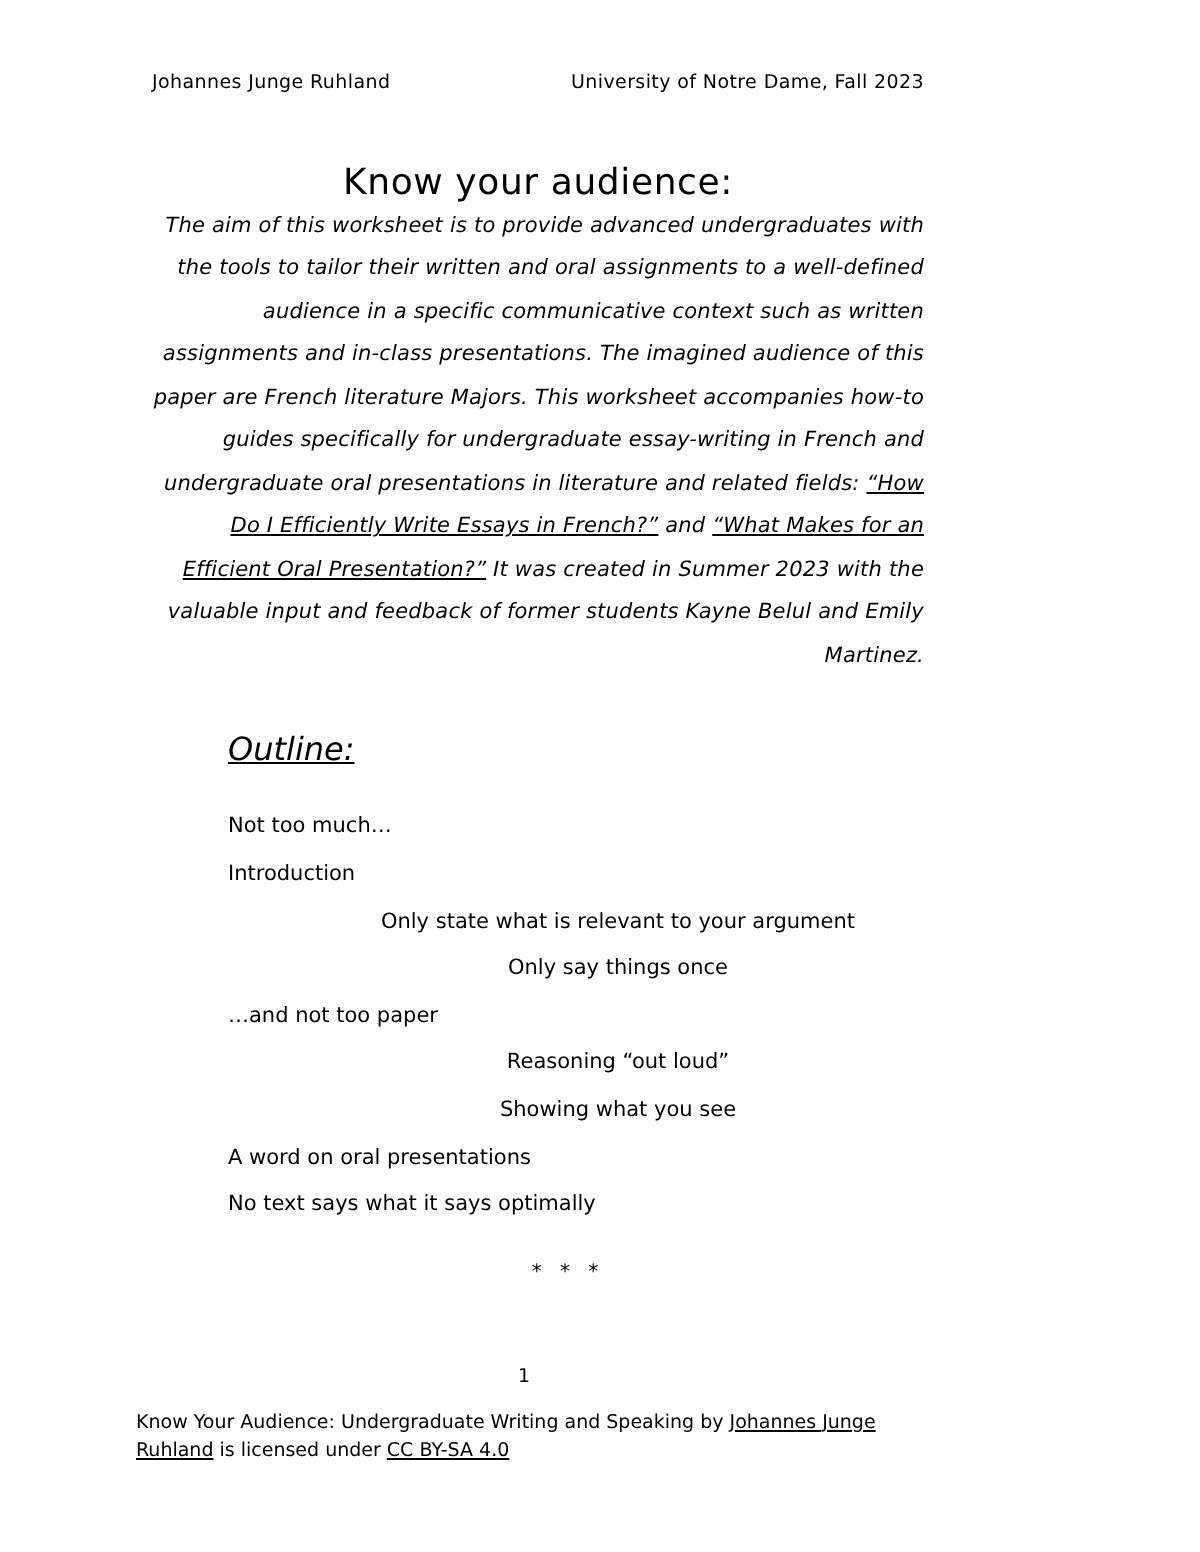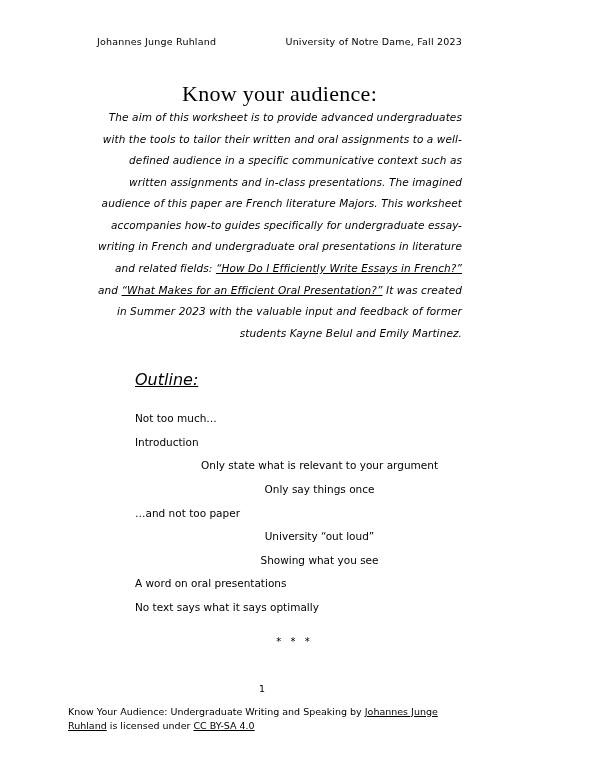--- a/index.html
+++ b/index.html
@@ -13,42 +13,41 @@
     font-family: "DejaVu Sans", sans-serif;
     color: #000000;
     position: relative;
     overflow: hidden;
   }
   .page {
     position: relative;
     width: 524px;
     height: 776px;
     box-sizing: border-box;
-    padding: 30px 62px 0 97px;
+    padding: 30px 62px 0 76px;
   }
   .header-row {
     display: flex;
     justify-content: space-between;
     align-items: baseline;
     font-size: 9.5px;
     letter-spacing: 0.2px;
     margin-top: 6px;
   }
   .header-left { white-space: nowrap; }
   .header-right { white-space: nowrap; }
 
   .title-block {
     text-align: center;
     margin-top: 34px;
   }
   .title-line1 {
-    font-size: 22px;
+    font-size: 18px;
     letter-spacing: 0.3px;
     line-height: 1.2;
-    font-family: Liberation Serif, serif;
   }
   .title-line2 {
     font-size: 22px;
     letter-spacing: 0.3px;
     line-height: 1.2;
     margin-top: 26px;
   }
 
   .abstract {
     font-style: italic;
@@ -131,21 +130,21 @@
   </div>
 
   <div class="outline-heading">Outline:</div>
 
   <div class="outline-list">
     <div class="outline-item">Not too much…</div>
     <div class="outline-item">Introduction</div>
     <div class="outline-item indent">Only state what is relevant to your argument</div>
     <div class="outline-item indent">Only say things once</div>
     <div class="outline-item">…and not too paper</div>
-    <div class="outline-item indent">University “out loud”</div>
+    <div class="outline-item indent">Reasoning “out loud”</div>
     <div class="outline-item indent">Showing what you see</div>
     <div class="outline-item">A word on oral presentations</div>
     <div class="outline-item">No text says what it says optimally</div>
   </div>
 
   <div class="stars">* * *</div>
 
   <div class="page-number">1</div>
 
   <div class="footer">

